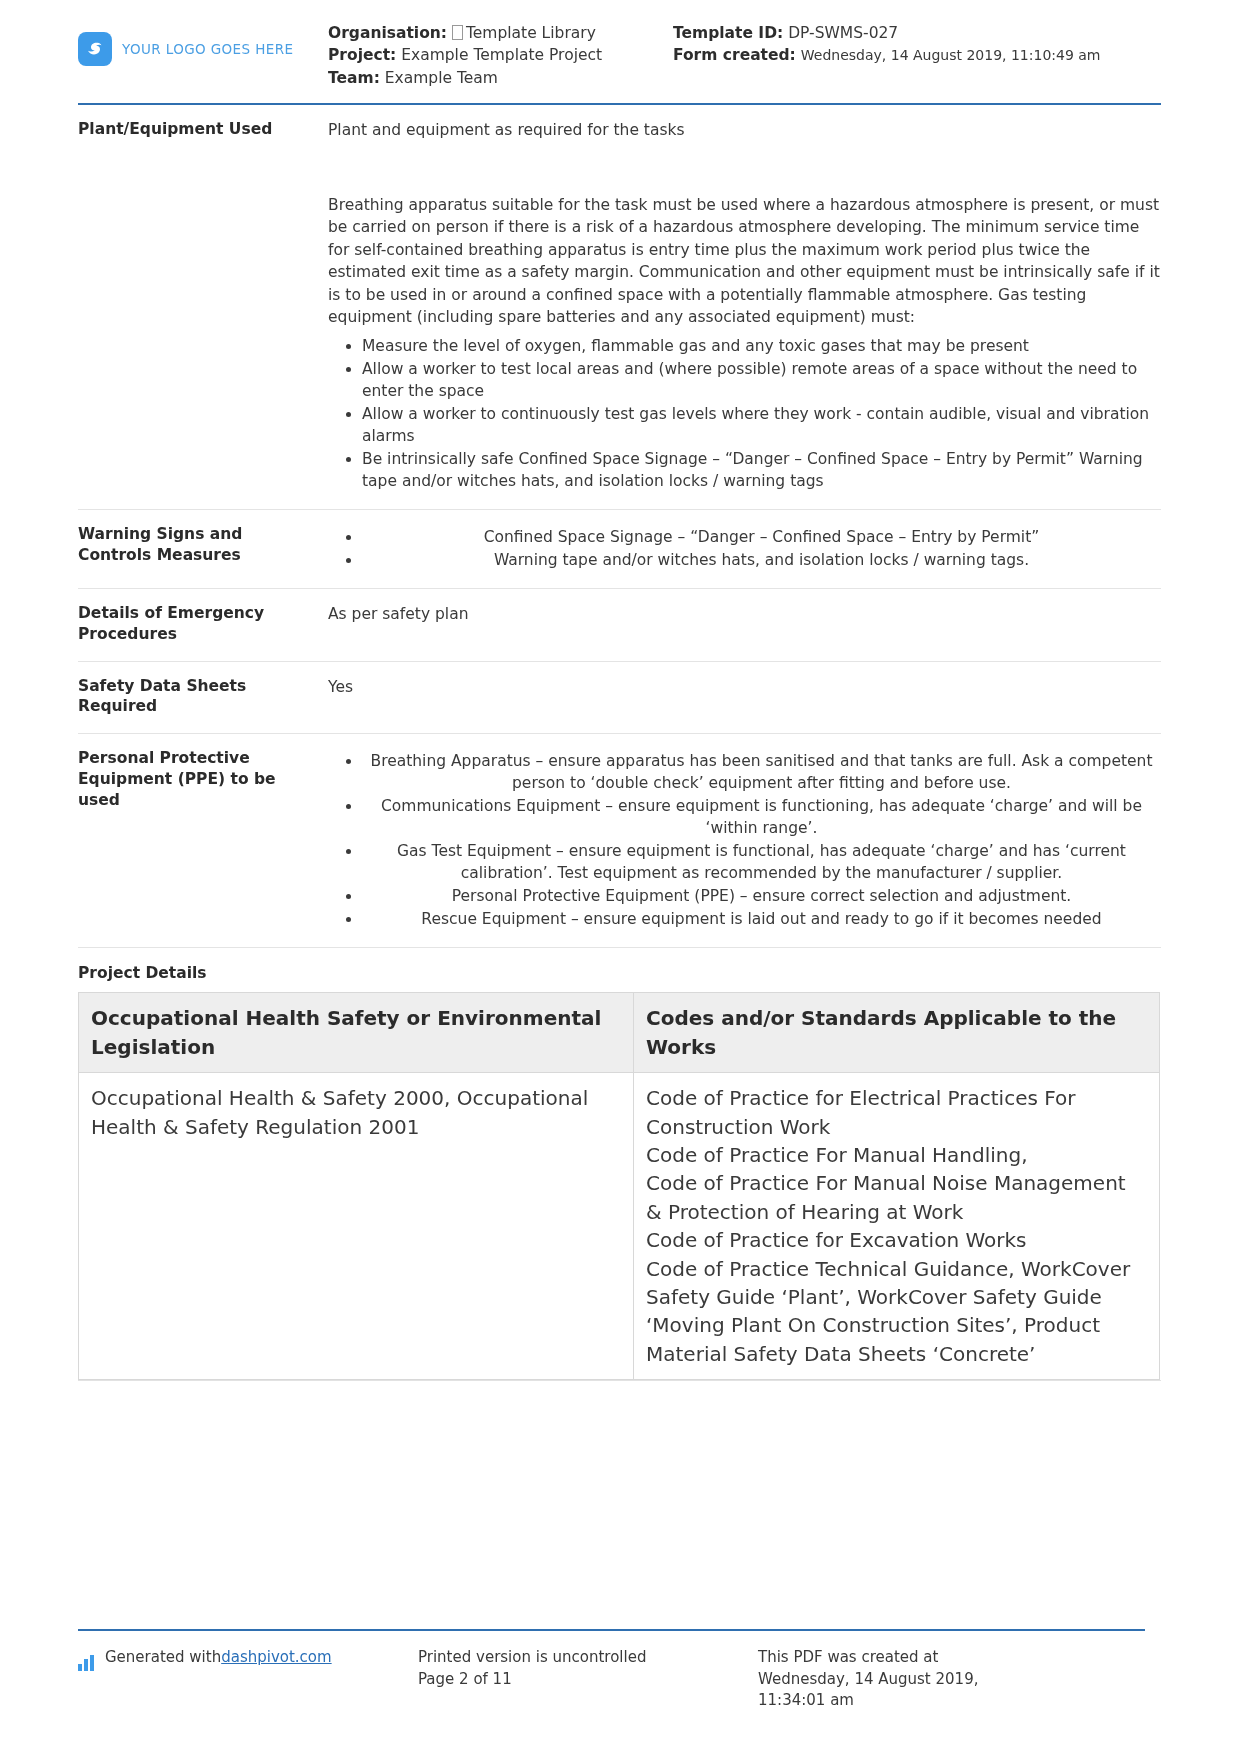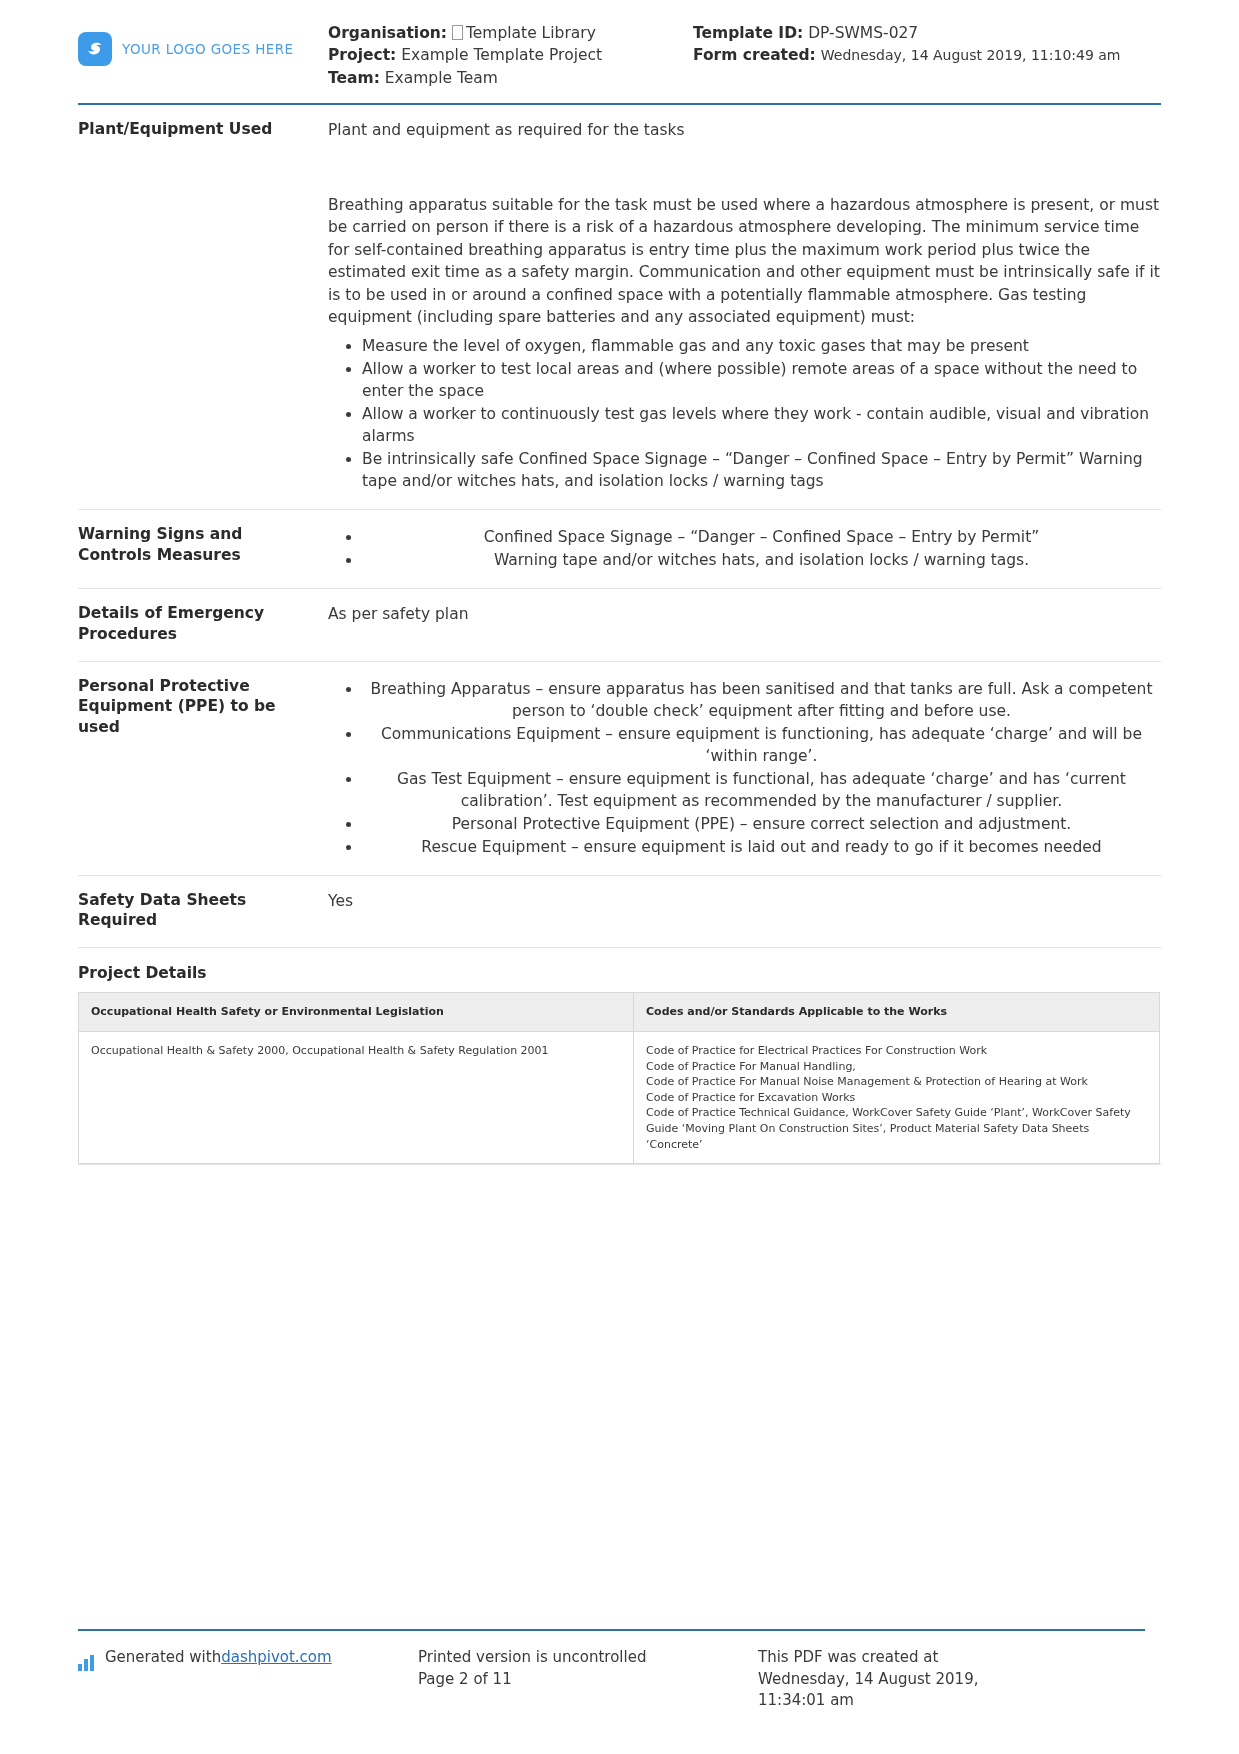--- a/index.html
+++ b/index.html
@@ -52,21 +52,21 @@
     font-size: 13.5px;
     color: #4b9fe3;
     letter-spacing: 0.4px;
     font-family: "DejaVu Sans", sans-serif;
   }
   .meta-col {
     font-size: 15.5px;
     line-height: 1.45;
   }
   .meta-col.left { flex: 0 0 345px; }
-  .meta-col.right { flex: 1 1 auto; margin-left: 20px; }
+  .meta-col.right { flex: 1 1 auto; }
   .meta-col b { color: #2d2d2d; }
   .meta-row { white-space: nowrap; }
   .meta-row.wrap { white-space: normal; }
   .small-val { font-size: 14px; }
   .placeholder-glyph {
     display: inline-block;
     width: 9px;
     height: 13px;
     border: 1px solid #999;
     vertical-align: -2px;
@@ -122,21 +122,21 @@
   }
   table.pd {
     border-collapse: collapse;
     width: 1082px;
     table-layout: fixed;
   }
   table.pd th, table.pd td {
     border: 1px solid #d8d8d8;
     vertical-align: top;
     padding: 11px 12px;
-    font-size: 11px;
+    font-size: 20px;
     line-height: 1.42;
     text-align: left;
   }
   table.pd th {
     background: #eeeeee;
     font-weight: bold;
     color: #2b2b2b;
   }
   table.pd th.h1, table.pd td.c1 { width: 530px; }
   table.pd th.h1 { vertical-align: top; }
@@ -259,36 +259,36 @@
   </div>
 
   <div class="row">
     <div class="row-label">Details of Emergency Procedures</div>
     <div class="row-body">
       <p>As per safety plan</p>
     </div>
   </div>
 
   <div class="row">
+    <div class="row-label">Safety Data Sheets Required</div>
+    <div class="row-body">
+      <p>Yes</p>
+    </div>
+  </div>
+
+  <div class="row">
     <div class="row-label">Personal Protective Equipment (PPE) to be used</div>
     <div class="row-body">
       <ul class="bullets tight">
         <li>Breathing Apparatus – ensure apparatus has been sanitised and that tanks are full. Ask a competent person to ‘double check’ equipment after fitting and before use.</li>
         <li>Communications Equipment – ensure equipment is functioning, has adequate ‘charge’ and will be ‘within range’.</li>
         <li>Gas Test Equipment – ensure equipment is functional, has adequate ‘charge’ and has ‘current calibration’. Test equipment as recommended by the manufacturer / supplier.</li>
         <li>Personal Protective Equipment (PPE) – ensure correct selection and adjustment.</li>
         <li>Rescue Equipment – ensure equipment is laid out and ready to go if it becomes needed</li>
       </ul>
-    </div>
-  </div>
-
-  <div class="row">
-    <div class="row-label">Safety Data Sheets Required</div>
-    <div class="row-body">
-      <p>Yes</p>
     </div>
   </div>
 
   <div class="section-title">Project Details</div>
   <table class="pd">
     <thead>
       <tr>
         <th class="h1">Occupational Health Safety or Environmental Legislation</th>
         <th class="h2">Codes and/or Standards Applicable to the Works</th>
       </tr>

